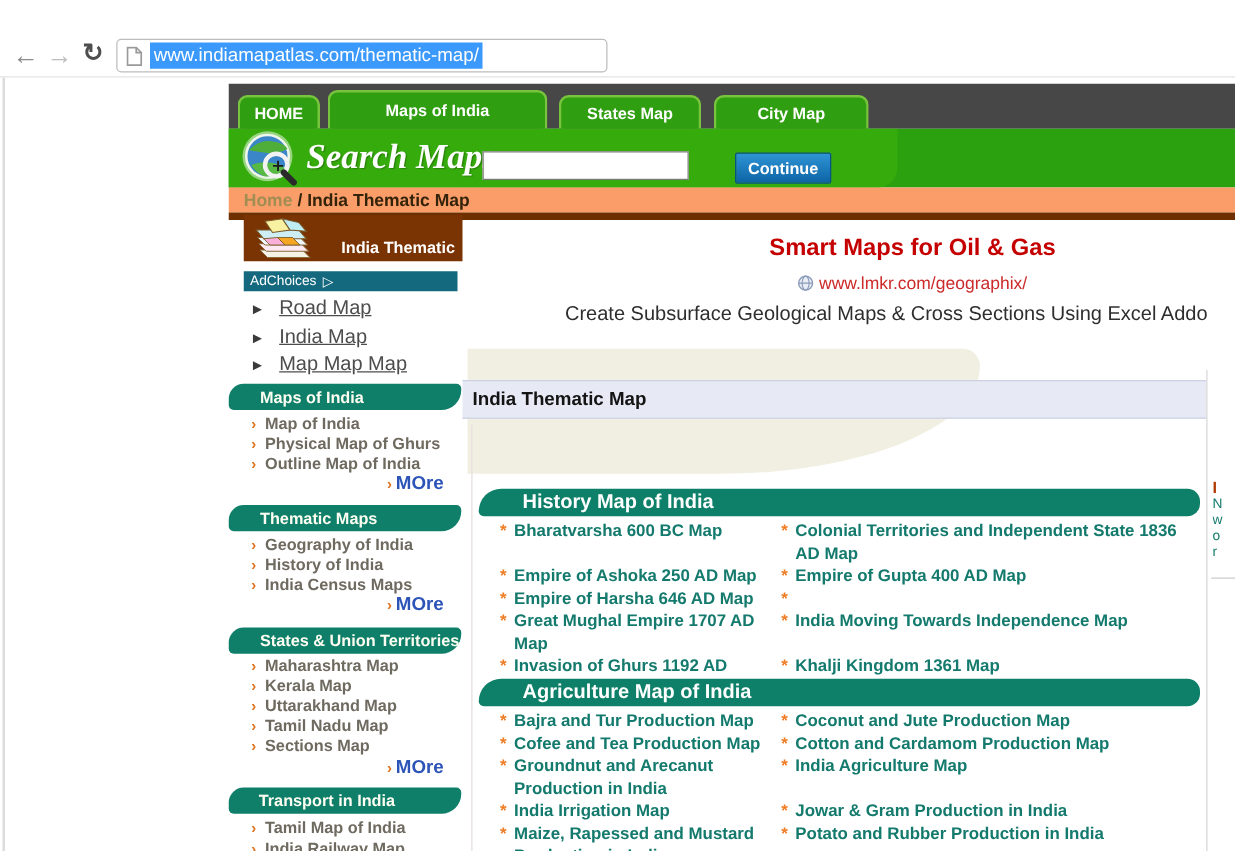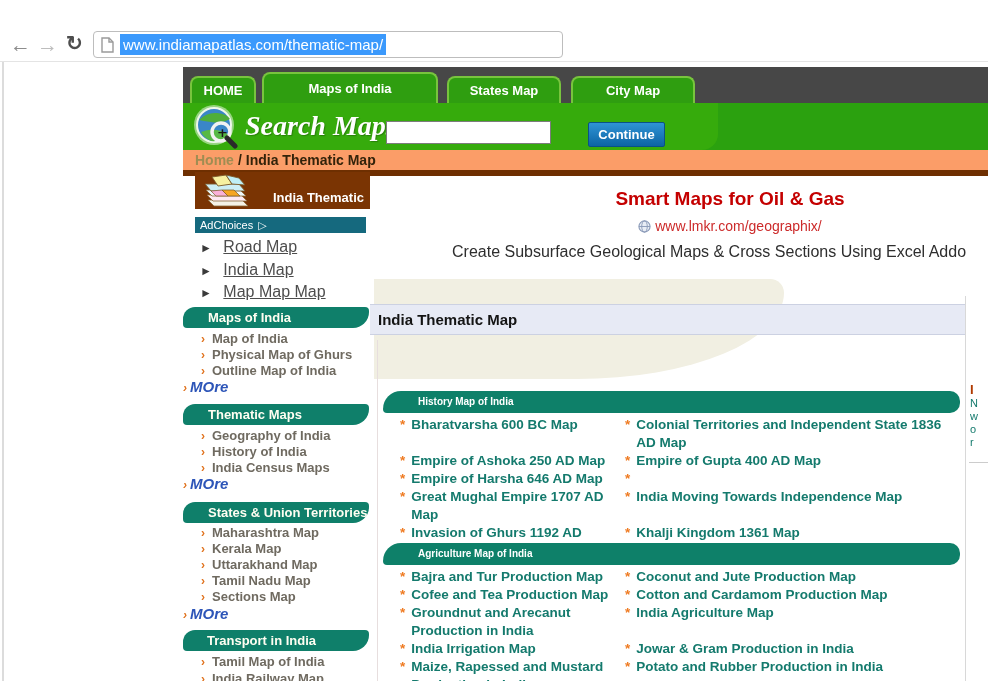--- a/index.html
+++ b/index.html
@@ -5,21 +5,21 @@
   html,body{margin:0;padding:0;background:#fff;}
   .stage{position:relative;width:988px;height:681px;background:#fff;overflow:hidden;
          font-family:"Liberation Sans",sans-serif;}
 
   
   .chrome{position:absolute;left:0;top:0;width:988px;height:61px;background:#fff;border-bottom:1px solid #e4e4e4;}
   .navbtn{position:absolute;font-size:21px;font-weight:bold;cursor:pointer;line-height:1;}
   .back{left:10px;top:34px;color:#8d8d8d;}
   .fwd{left:37px;top:34px;color:#bdbdbd;}
   .refresh{left:66px;top:33px;color:#4e4e4e;font-size:20px;}
-  .urlbar{position:absolute;left:93px;top:31px;width:470px;height:27px;border:1px solid #bdbdbd;border-radius:4px;
+  .urlbar{position:absolute;left:93px;top:31px;width:393px;height:27px;border:1px solid #bdbdbd;border-radius:4px;
           background:#fff;display:flex;align-items:center;padding:0 3px;box-sizing:border-box;}
   .url-sel{background:#3b99fc;color:#fff;font-size:15px;padding:2px 3px;white-space:nowrap;}
 
   
   .vedge{position:absolute;left:2px;top:62px;width:2px;height:619px;background:#dcdcdc;}
 
   
   .tabbar{position:absolute;left:183px;top:67px;width:805px;height:36px;background:#474747;}
   .tab{position:absolute;bottom:0;background:#2f9e10;border:2px solid #78c43e;border-bottom:none;
        border-radius:8px 8px 0 0;color:#fff;font-weight:bold;font-size:13px;
@@ -48,38 +48,38 @@
              font-size:11px;display:flex;align-items:center;padding-left:5px;gap:5px;cursor:pointer;}
   .adlink{position:absolute;left:200px;font-size:16px;color:#4d4d4d;cursor:pointer;}
   .adlink .blt{font-size:12px;color:#3a3a3a;margin-right:7px;}
   .adlink .lbl{text-decoration:underline;}
   .side-hd{position:absolute;left:183px;width:186px;height:21px;background:#0f7f6a;
            border-radius:12px 4px 16px 4px;color:#fffef2;font-weight:bold;font-size:13px;
            line-height:21px;padding-left:25px;box-sizing:border-box;cursor:pointer;}
   .side-it{position:absolute;left:201px;display:flex;align-items:baseline;cursor:pointer;}
   .side-it .blt{color:#e0731f;font-weight:bold;font-size:12px;margin-right:7px;}
   .side-it .lbl{color:#6f6a60;font-weight:bold;font-size:13px;}
-  .more{position:absolute;left:183px;width:172px;text-align:left;color:#2d55b8;font-weight:bold;
-        font-size:15px;cursor:pointer;font-style:italic;}
+  .more{position:absolute;left:183px;width:172px;text-align:right;color:#2d55b8;font-weight:bold;
+        font-size:15px;cursor:pointer;}
   .more .blt{color:#e0731f;font-size:12px;margin-right:3px;}
 
   
   .ad-title{position:absolute;left:430px;top:188px;width:600px;text-align:center;
             color:#c40000;font-weight:bold;font-size:19px;cursor:pointer;}
   .ad-url{position:absolute;left:430px;top:218px;width:600px;text-align:center;color:#cc2a2a;
           font-size:14px;cursor:pointer;}
   .ad-desc{position:absolute;left:452px;top:243px;white-space:nowrap;color:#2e2e2e;font-size:16px;}
   .beige{position:absolute;left:374px;top:279px;width:410px;height:100px;background:#f1efe2;
          border-radius:0 16px 240px 0 / 0 16px 100px 0;}
   .page-title{position:absolute;left:370px;top:304px;width:595px;height:31px;background:#e7eaf5;
               border-top:1px solid #ccd1e2;border-bottom:1px solid #ccd1e2;display:flex;align-items:center;
               padding-left:8px;box-sizing:border-box;font-size:15px;font-weight:bold;color:#141414;}
   .content-edge{position:absolute;left:377px;top:340px;width:1px;height:341px;background:#e7dede;}
   .main-hd{position:absolute;left:383px;width:577px;height:22px;background:#0e8069;color:#fff;
-           font-weight:bold;font-size:10px;line-height:22px;padding-left:35px;box-sizing:border-box;
+           font-weight:bold;font-size:16px;line-height:22px;padding-left:35px;box-sizing:border-box;
            border-radius:18px 10px 10px 4px;}
   .linkgrid{position:absolute;left:400px;width:560px;display:grid;grid-template-columns:225px 1fr;
             column-gap:0;font-weight:bold;font-size:13.5px;line-height:18px;color:#147a6d;}
   .cell{display:flex;align-items:flex-start;cursor:pointer;padding-right:8px;}
   .cell .ast{color:#ef7b22;margin-right:6px;flex:0 0 auto;}
   
   .rail-divider{position:absolute;left:965px;top:296px;width:1px;height:385px;background:#d8d8d8;}
   .rail-frag{position:absolute;left:970px;top:382px;width:18px;height:80px;overflow:hidden;}
   .rail-frag .hd{color:#b03a00;font-weight:bold;font-size:13px;display:block;}
   .rail-frag .ln{color:#147a6d;font-size:11px;line-height:13px;display:block;}

